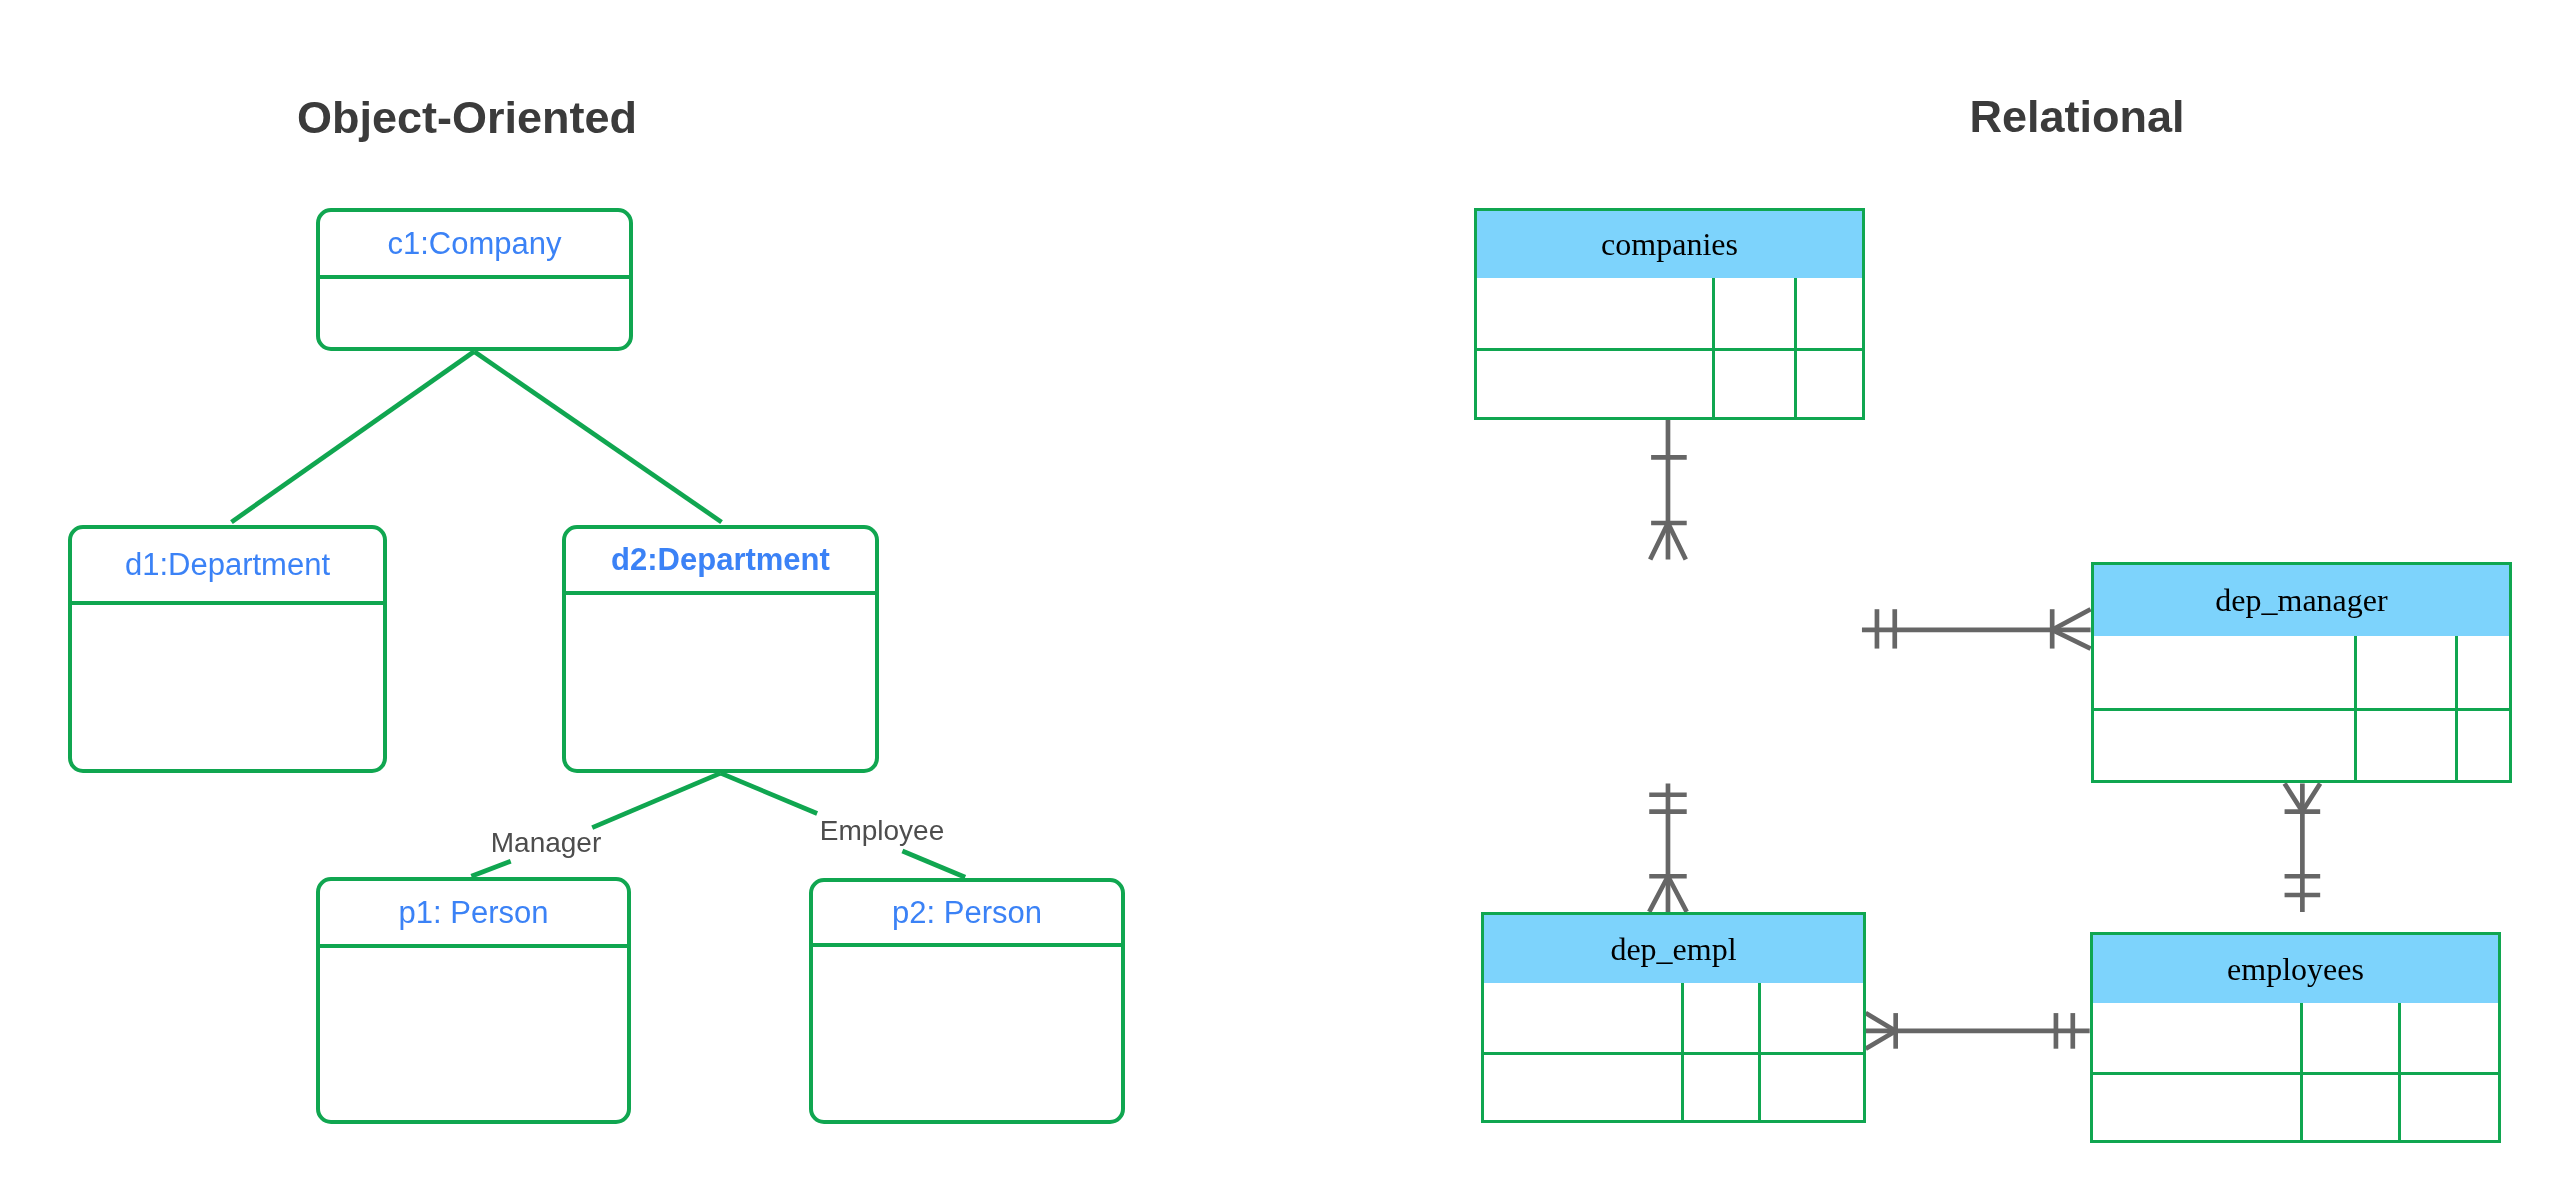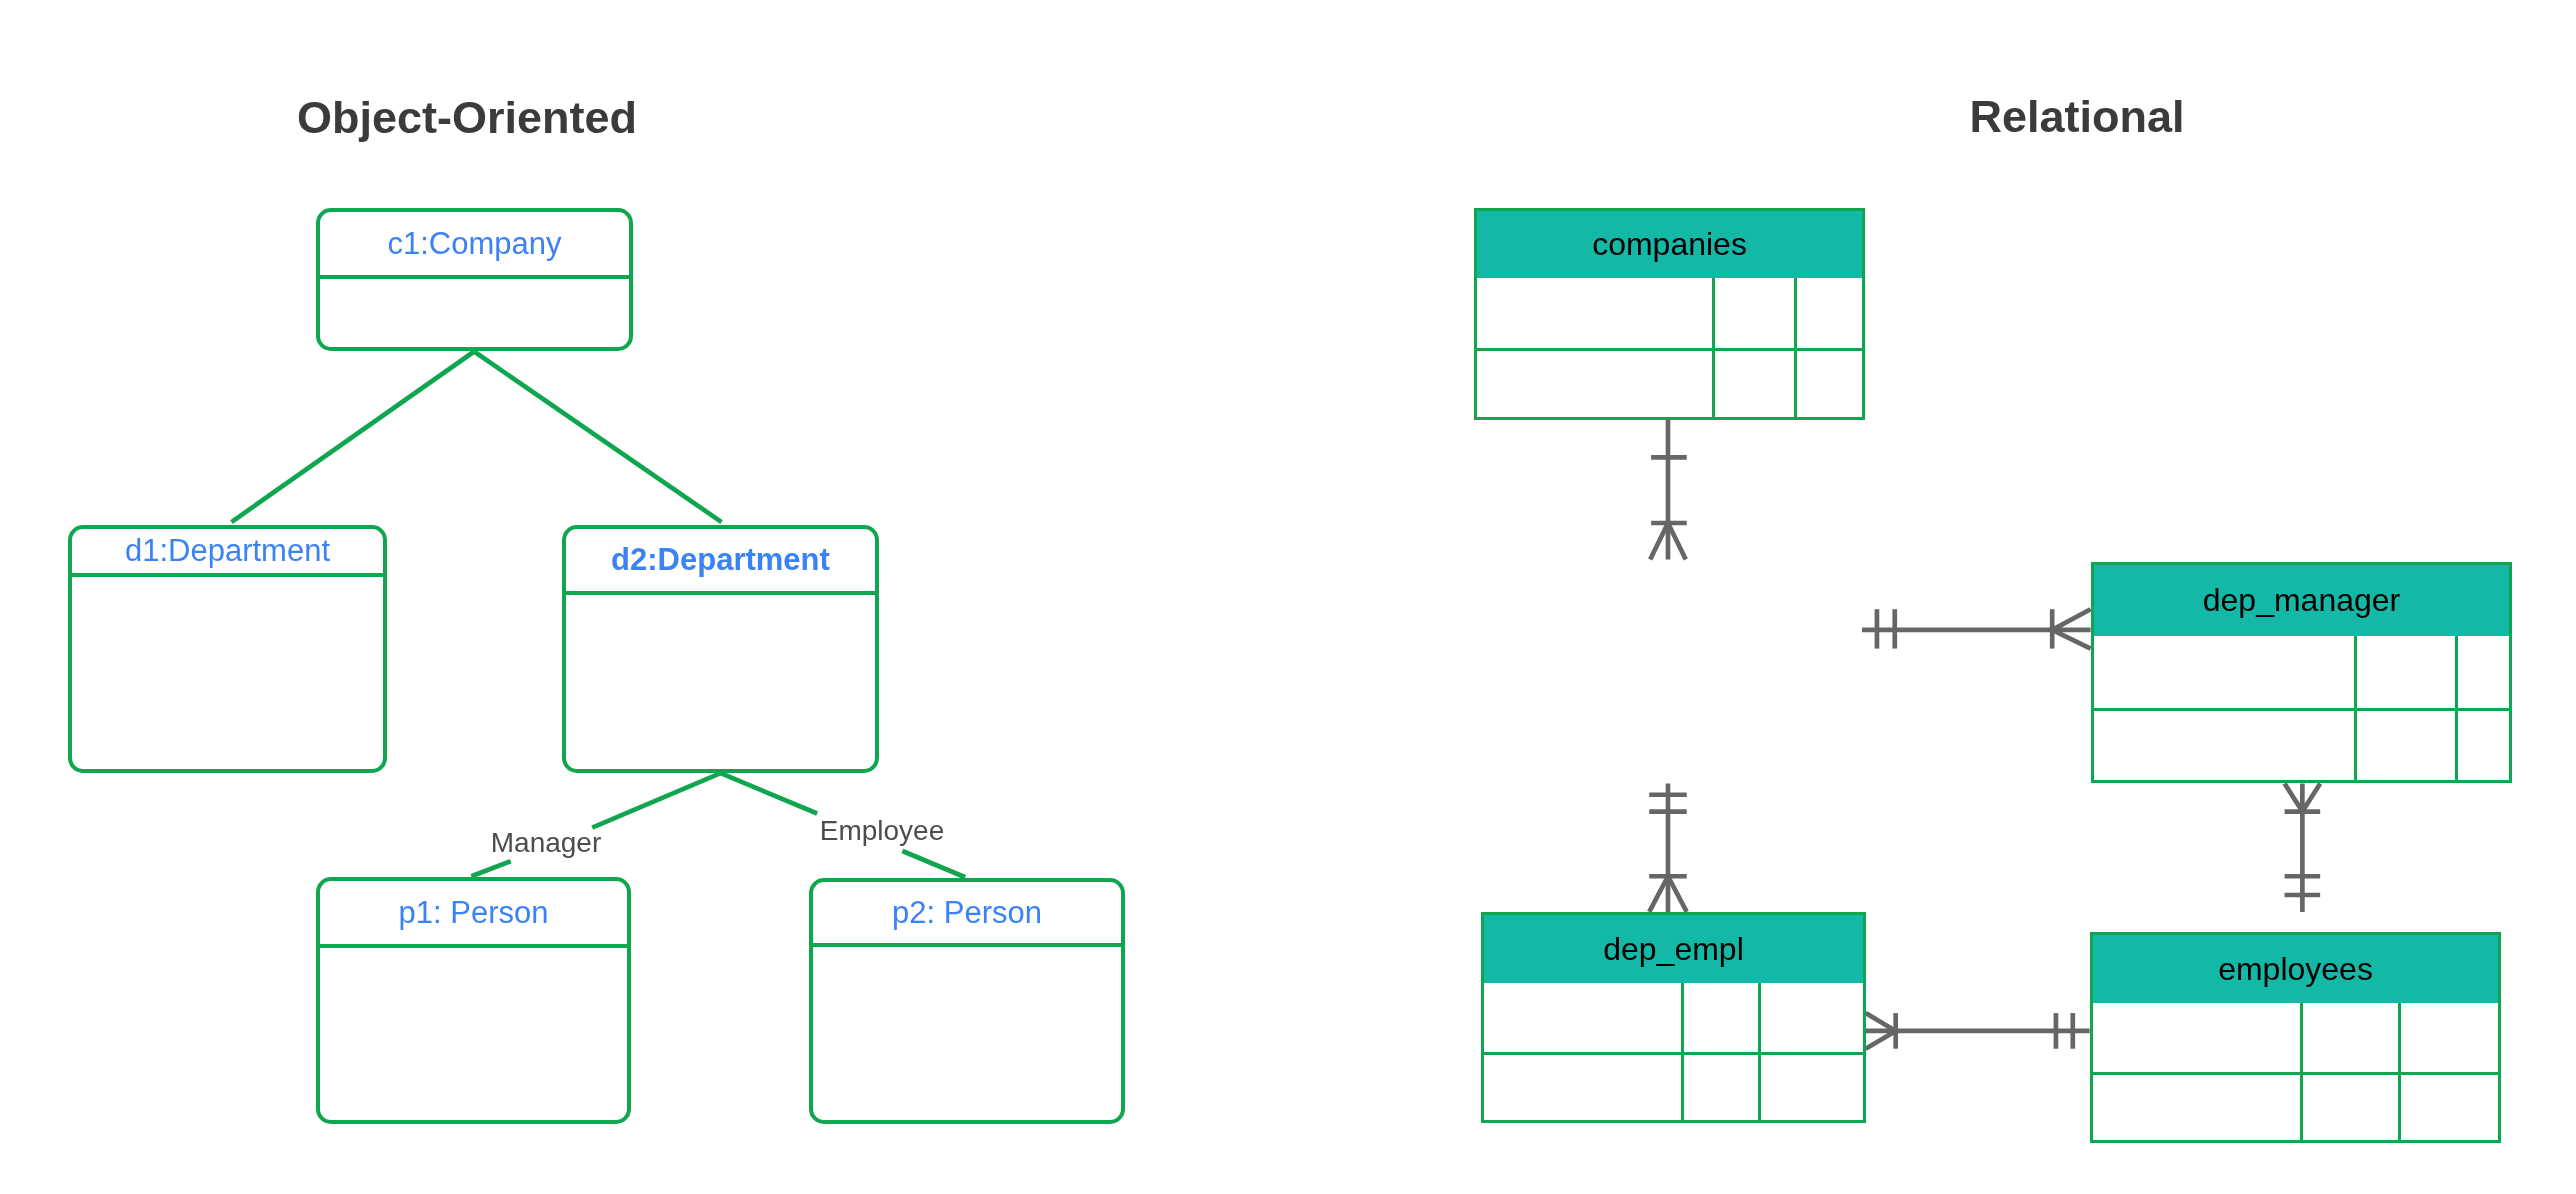--- a/index.html
+++ b/index.html
@@ -49,28 +49,29 @@
   
   .rel-table {
     position: absolute;
     border: 3.7px solid #10a650;
     box-sizing: border-box;
     background: #ffffff;
     display: flex;
     flex-direction: column;
   }
   .rel-table .rel-header {
-    background: #14b8a6;
+    background: #7dd3fc;
     color: #000000;
     font-size: 32px;
     display: flex;
     align-items: center;
     justify-content: center;
     box-sizing: border-box;
     flex: 0 0 auto;
+    font-family: Liberation Serif, serif;
   }
   .rel-table .rel-grid {
     flex: 1;
     display: grid;
     grid-template-rows: 1fr 1fr;
   }
   .rel-table .rel-cell { box-sizing: border-box; background: #ffffff; }
   .rel-table .rel-cell.bl { border-left: 3.7px solid #10a650; }
   .rel-table .rel-cell.bt { border-top: 3.7px solid #10a650; }
   #connector-layer {
@@ -135,21 +136,21 @@
 
   <div class="section-title" style="left:467px; top:92px;">Object-Oriented</div>
   <div class="section-title" style="left:2077px; top:91px;">Relational</div>
 
   <div class="uml-box" style="left:316px; top:208px; width:317px; height:143px;">
     <div class="uml-title" style="height:67px;">c1:Company</div>
     <div class="uml-body"></div>
   </div>
 
   <div class="uml-box" style="left:68px; top:525px; width:319px; height:248px;">
-    <div class="uml-title" style="height:48px;">d1:Department</div>
+    <div class="uml-title" style="height:76px;">d1:Department</div>
     <div class="uml-body"></div>
   </div>
 
   <div class="uml-box" style="left:562px; top:525px; width:317px; height:248px;font-weight:bold;">
     <div class="uml-title" style="height:66px;">d2:Department</div>
     <div class="uml-body"></div>
   </div>
 
   <div class="uml-box" style="left:316px; top:877px; width:315px; height:247px;">
     <div class="uml-title" style="height:67px;">p1: Person</div>

